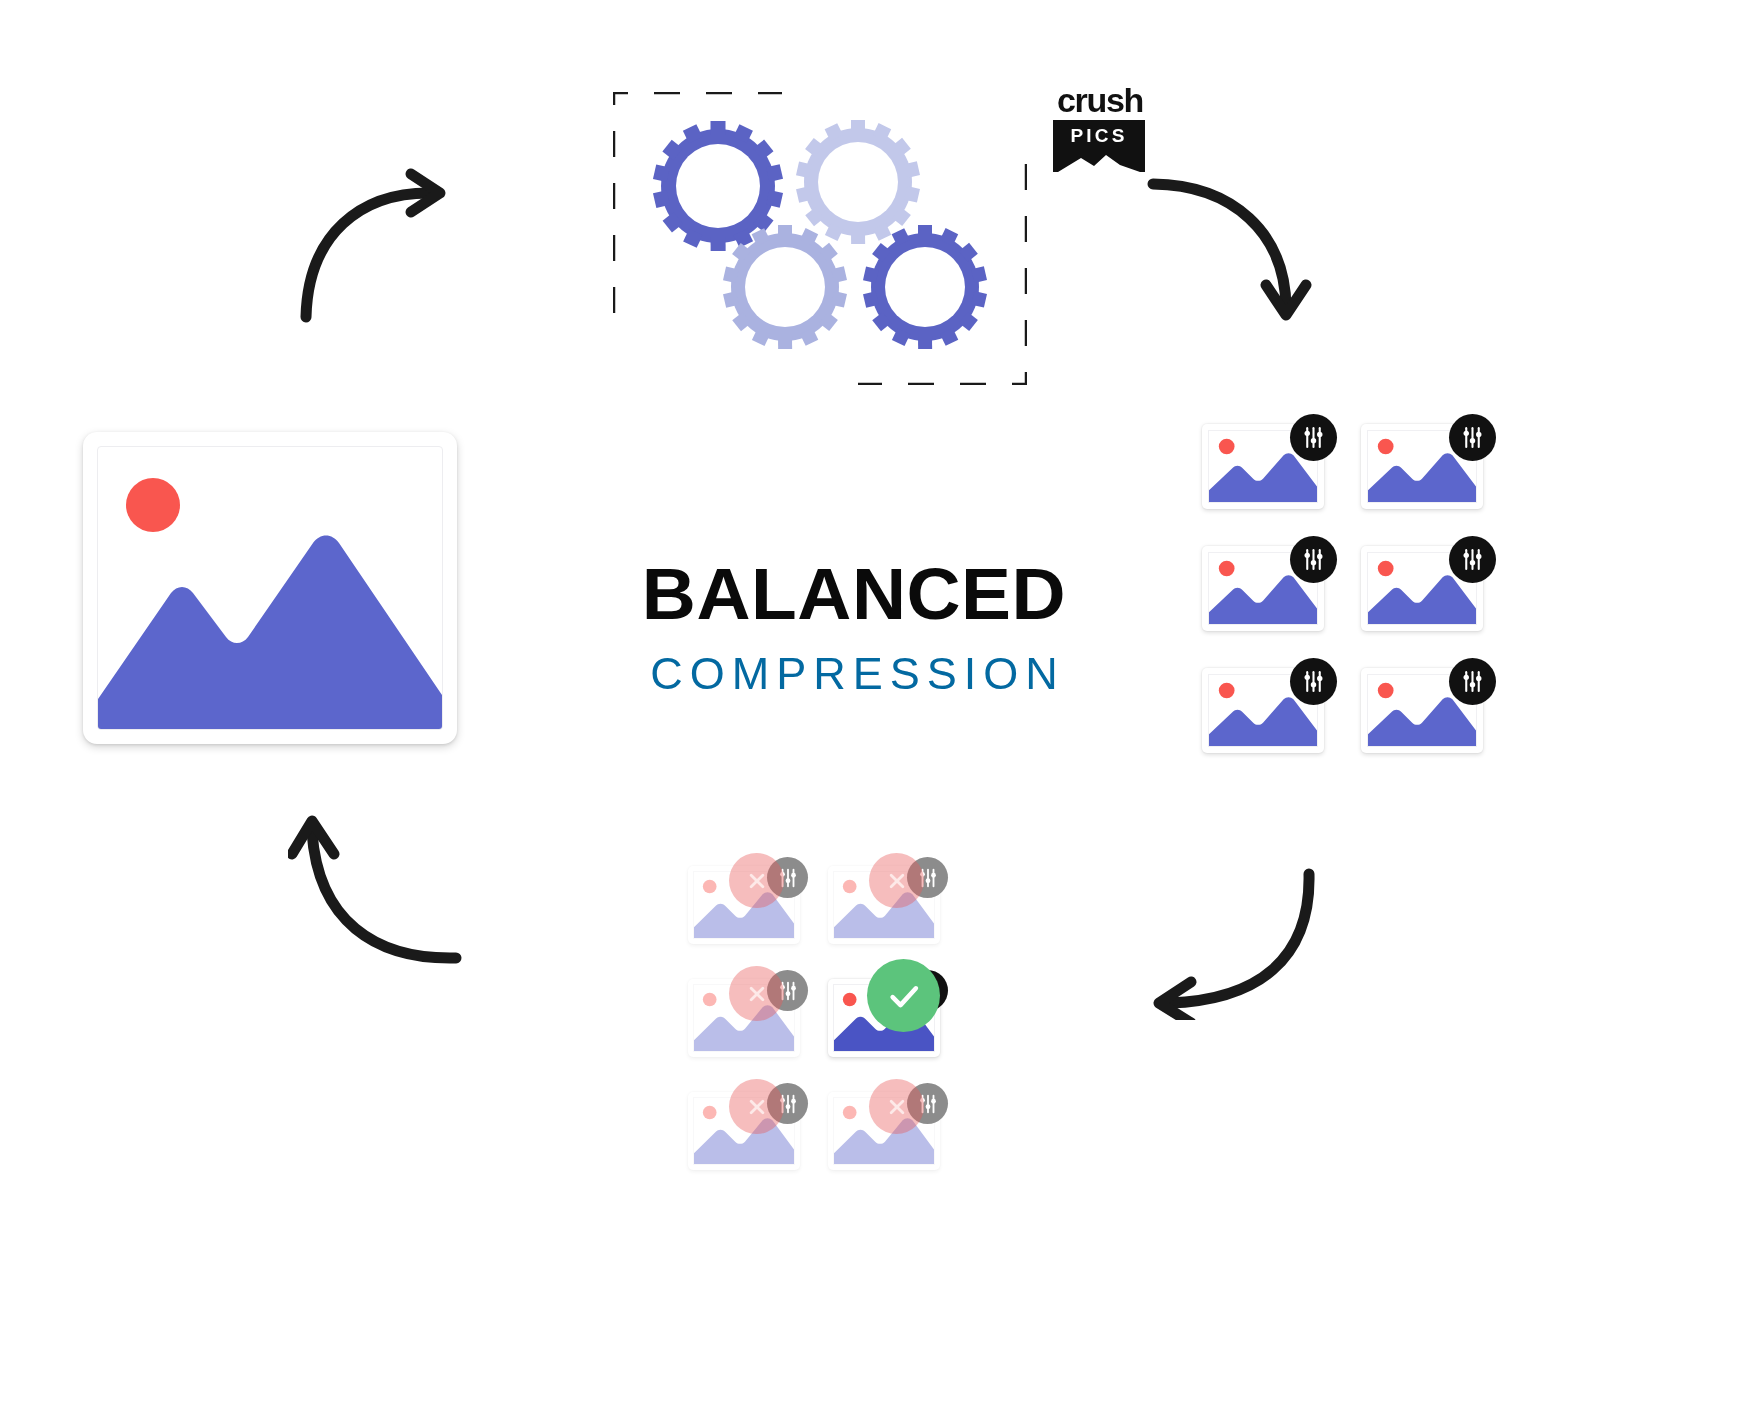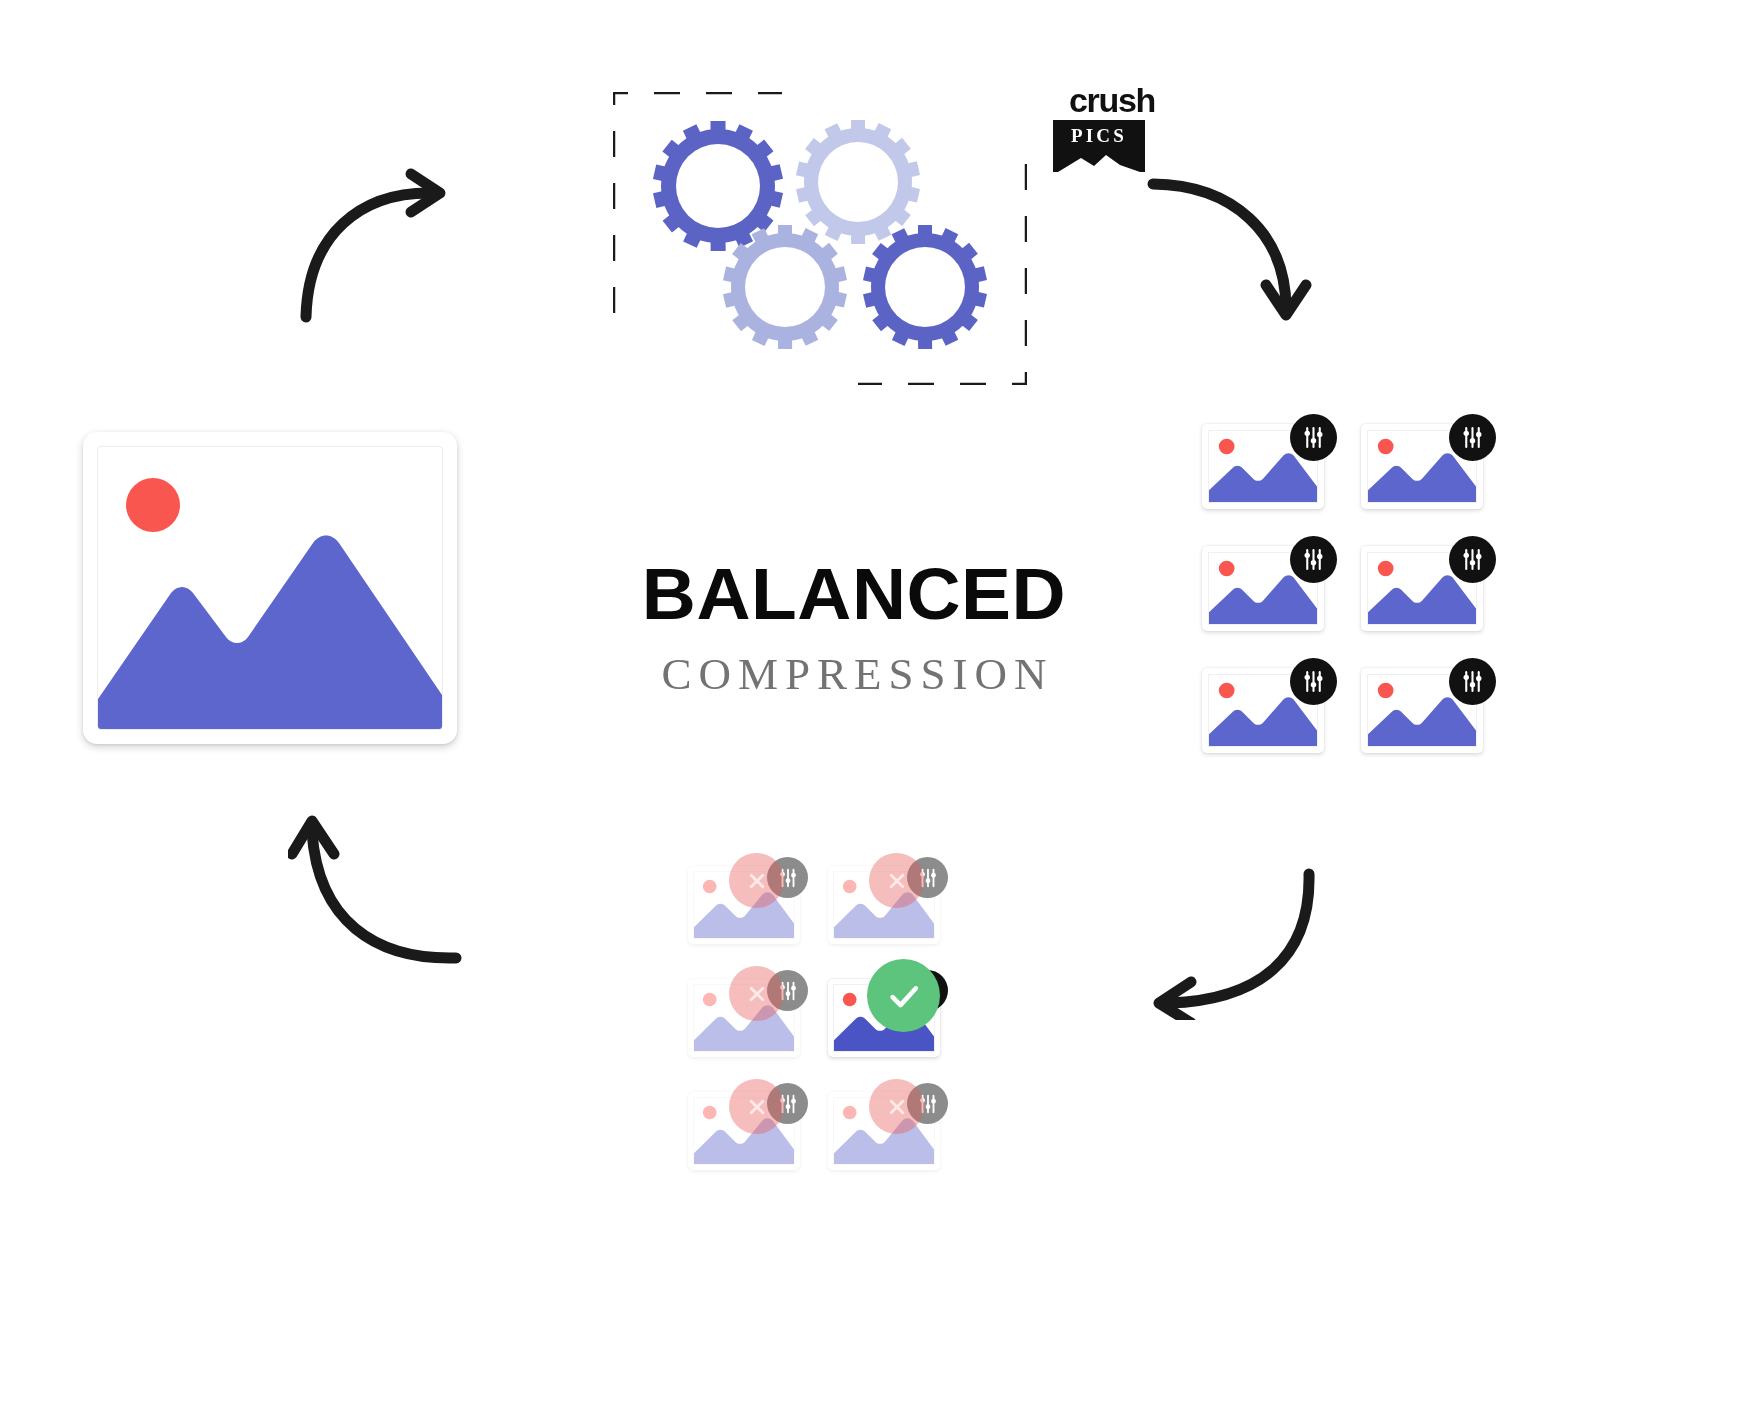--- a/index.html
+++ b/index.html
@@ -28,42 +28,41 @@
     width: 96px;
   }
   #brand-logo .brand-word {
     font-family: "Liberation Sans", sans-serif;
     font-weight: 700;
     font-size: 34px;
     line-height: 34px;
     letter-spacing: -1.3px;
     color: #111111;
     text-align: left;
-    margin-left: 16px;
+    margin-left: 4px;
   }
   #brand-logo .brand-box {
     margin-top: 3px;
     width: 92px;
     height: 52px;
     background: #111111;
     position: relative;
     overflow: hidden;
   }
   #brand-logo .brand-box-label {
     position: absolute;
     top: 6px;
     left: 0;
     right: 0;
     text-align: center;
     color: #ffffff;
     font-weight: 700;
     font-size: 19px;
     letter-spacing: 3.2px;
     line-height: 19px;
-    font-family: Liberation Serif, serif;
   }
   #brand-logo .brand-mtn {
     position: absolute;
     left: 5px;
     bottom: 0;
     width: 82px;
     height: 17px;
   }
 
   
@@ -88,26 +87,26 @@
     font-family: "Liberation Sans", sans-serif;
     font-weight: 700;
     font-size: 72px;
     line-height: 76px;
     letter-spacing: 0.5px;
     color: #0a0a0a;
     margin: 0;
     transform: scaleX(1.04);
   }
   #headline-subtitle {
-    font-family: Liberation Serif, serif;
+    font-family: Liberation Sans, sans-serif;
     font-weight: 300;
     font-size: 45px;
     line-height: 56px;
     letter-spacing: 7px;
-    color: #737373;
+    color: #0369a1;
     margin: 14px 0 0 0;
     padding-left: 7px;
   }
 
   
   #hero-image-card {
     left: 83px;
     top: 432px;
     width: 374px;
     height: 312px;

